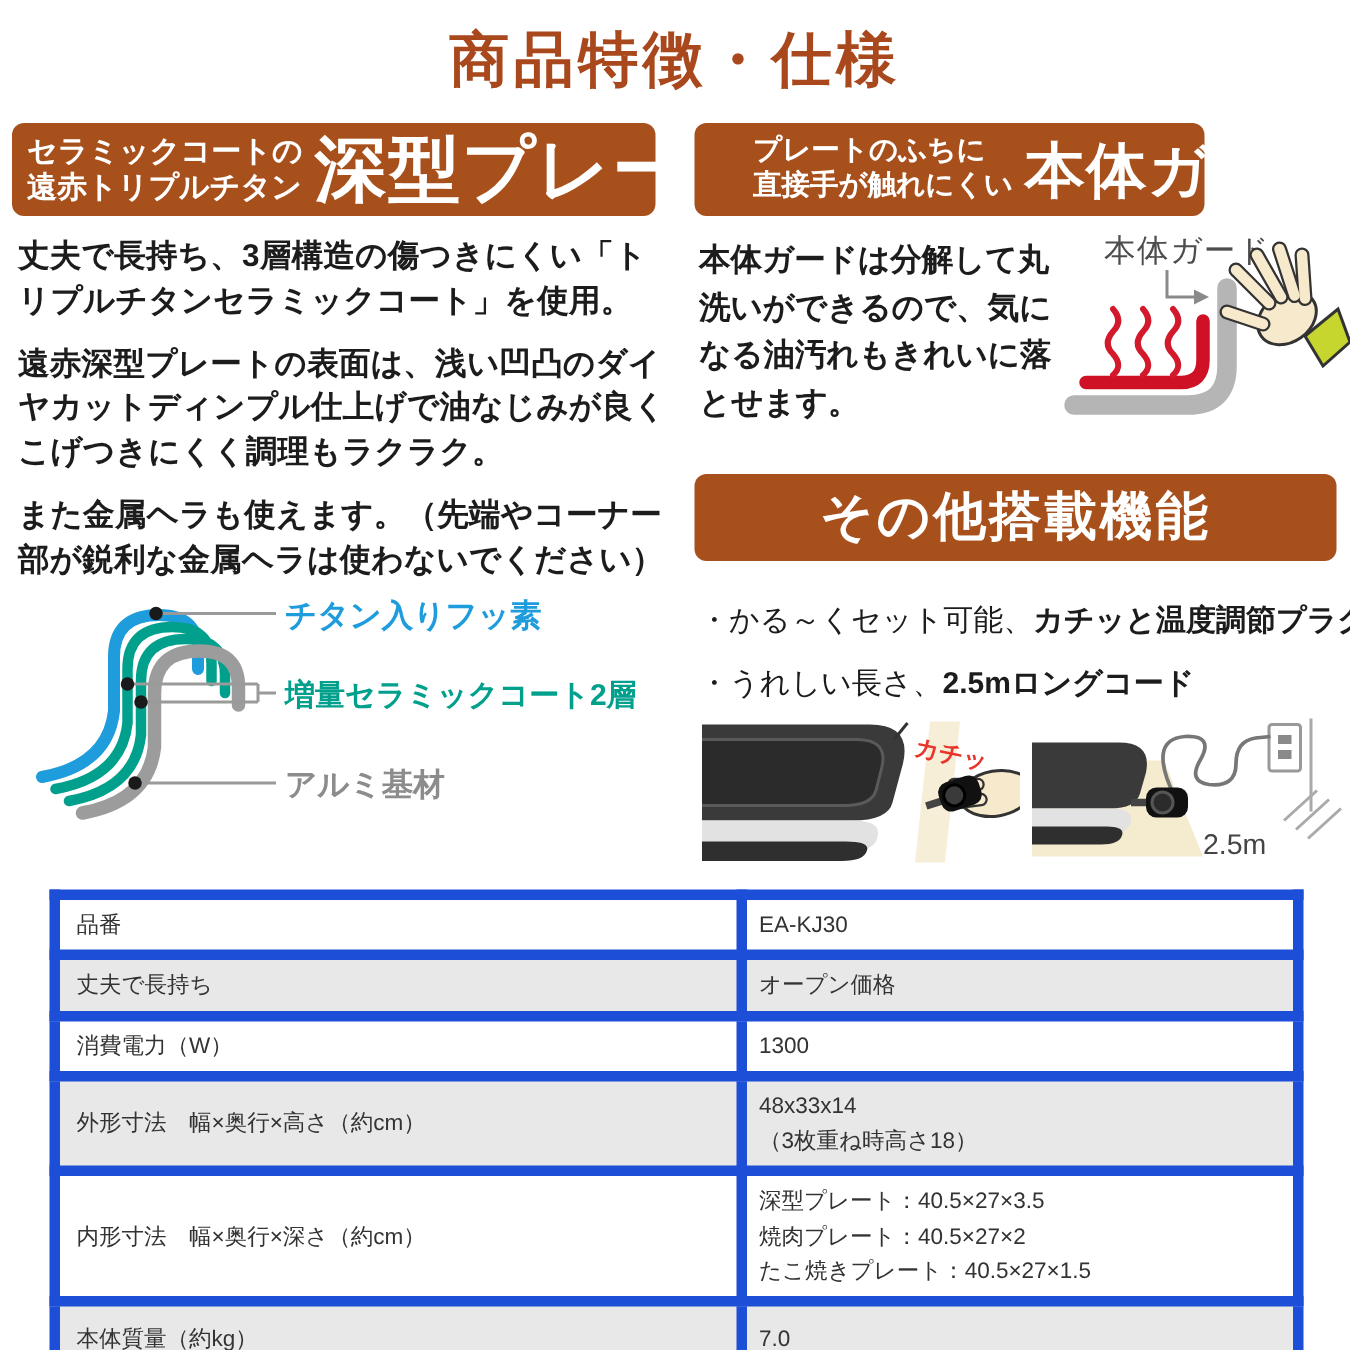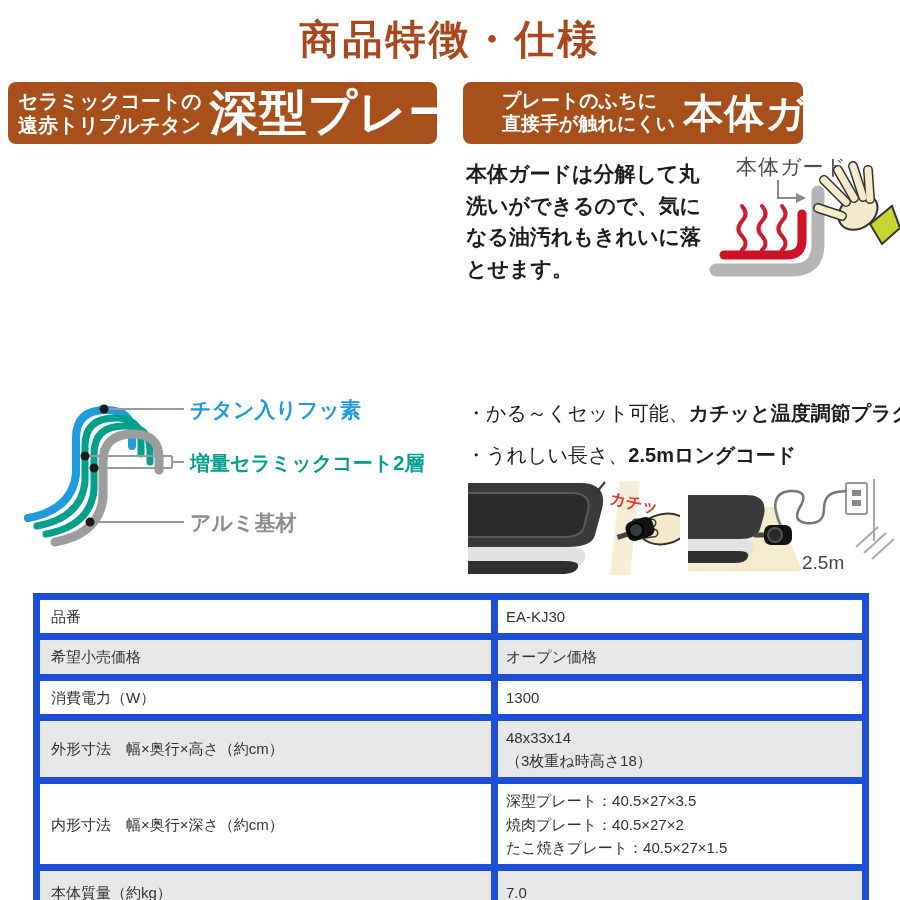--- a/index.html
+++ b/index.html
@@ -63,20 +63,25 @@
   </div>
 
   <div class="hdr-box hdr-right">
     <div class="hdr-small">
       <div>プレートのふちに</div>
       <div>直接手が触れにくい</div>
     </div>
     <div class="hdr-large">本体ガード</div>
   </div>
 
+  <div class="plate-paragraphs">
+    <p>丈夫で長持ち、3層構造の傷つきにくい「トリプルチタンセラミックコート」を使用。</p>
+    <p>遠赤深型プレートの表面は、浅い凹凸のダイヤカットディンプル仕上げで油なじみが良くこげつきにくく調理もラクラク。</p>
+    <p>また金属ヘラも使えます。（先端やコーナー部が鋭利な金属ヘラは使わないでください）</p>
+  </div>
 
   <svg class="layer-diagram" width="430" height="165" viewBox="0 0 430 165">
     <g fill="none" stroke-linecap="round">
       <path d="M 8 120 Q 52 112 56 76 L 56 40 Q 56 12 86 12 Q 112 12 112 36 L 112 48" stroke="#1e9cdc" stroke-width="8"></path>
       <path d="M 8 120 Q 52 112 56 76 L 56 40 Q 56 12 86 12 Q 112 12 112 36 L 112 48" transform="translate(9,8)" stroke="#00a08c" stroke-width="7"></path>
       <path d="M 8 120 Q 52 112 56 76 L 56 40 Q 56 12 86 12 Q 112 12 112 36 L 112 48" transform="translate(18,16)" stroke="#00a08c" stroke-width="7"></path>
       <path d="M 8 120 Q 52 112 56 76 L 56 40 Q 56 12 86 12 Q 112 12 112 36 L 112 48" transform="translate(27,24)" stroke="#9c9c9c" stroke-width="9"></path>
     </g>
     <g stroke="#9a9a9a" stroke-width="2" fill="none">
       <line x1="84" y1="11" x2="164" y2="11"></line>
@@ -123,20 +128,21 @@
       <g stroke="#f7e9cc" stroke-width="7" stroke-linecap="round">
         <line x1="146" y1="52" x2="124" y2="30"></line>
           <line x1="154" y1="48" x2="138" y2="20"></line>
         <line x1="163" y1="47" x2="153" y2="16"></line>
           <line x1="170" y1="49" x2="168" y2="20"></line>
         <line x1="142" y1="66" x2="118" y2="58"></line>
       </g>
     </g>
   </svg>
 
+  <div class="other-hdr">その他搭載機能</div>
 
   <div class="bullet bullet-1">
     <span class="pre">・かる～くセット可能、</span><b>カチッと温度調節プラグ</b>
   </div>
   <div class="bullet bullet-2">
     <span class="pre">・うれしい長さ、</span><b>2.5mロングコード</b>
   </div>
 
   <svg class="plug-illus-left" width="212" height="100" viewBox="0 0 212 100">
     <polygon points="152,4 172,4 162,98 142,98" fill="#f7eed8"></polygon>
@@ -185,21 +191,21 @@
     <text x="114" y="92" font-size="19" fill="#444">2.5m</text>
   </svg>
 
   <table class="spec">
     <tbody>
         <tr>
           <td class="label">品番</td>
           <td class="value">EA-KJ30</td>
         </tr>
         <tr class="alt">
-          <td class="label">希望小売価格</td>
+          <td class="label">丈夫で長持ち</td>
           <td class="value">オープン価格</td>
         </tr>
         <tr>
           <td class="label">消費電力（W）</td>
           <td class="value">1300</td>
         </tr>
         <tr class="alt">
           <td class="label">外形寸法　幅×奥行×高さ（約cm）</td>
           <td class="value">48x33x14<br>（3枚重ね時高さ18）</td>
         </tr>

